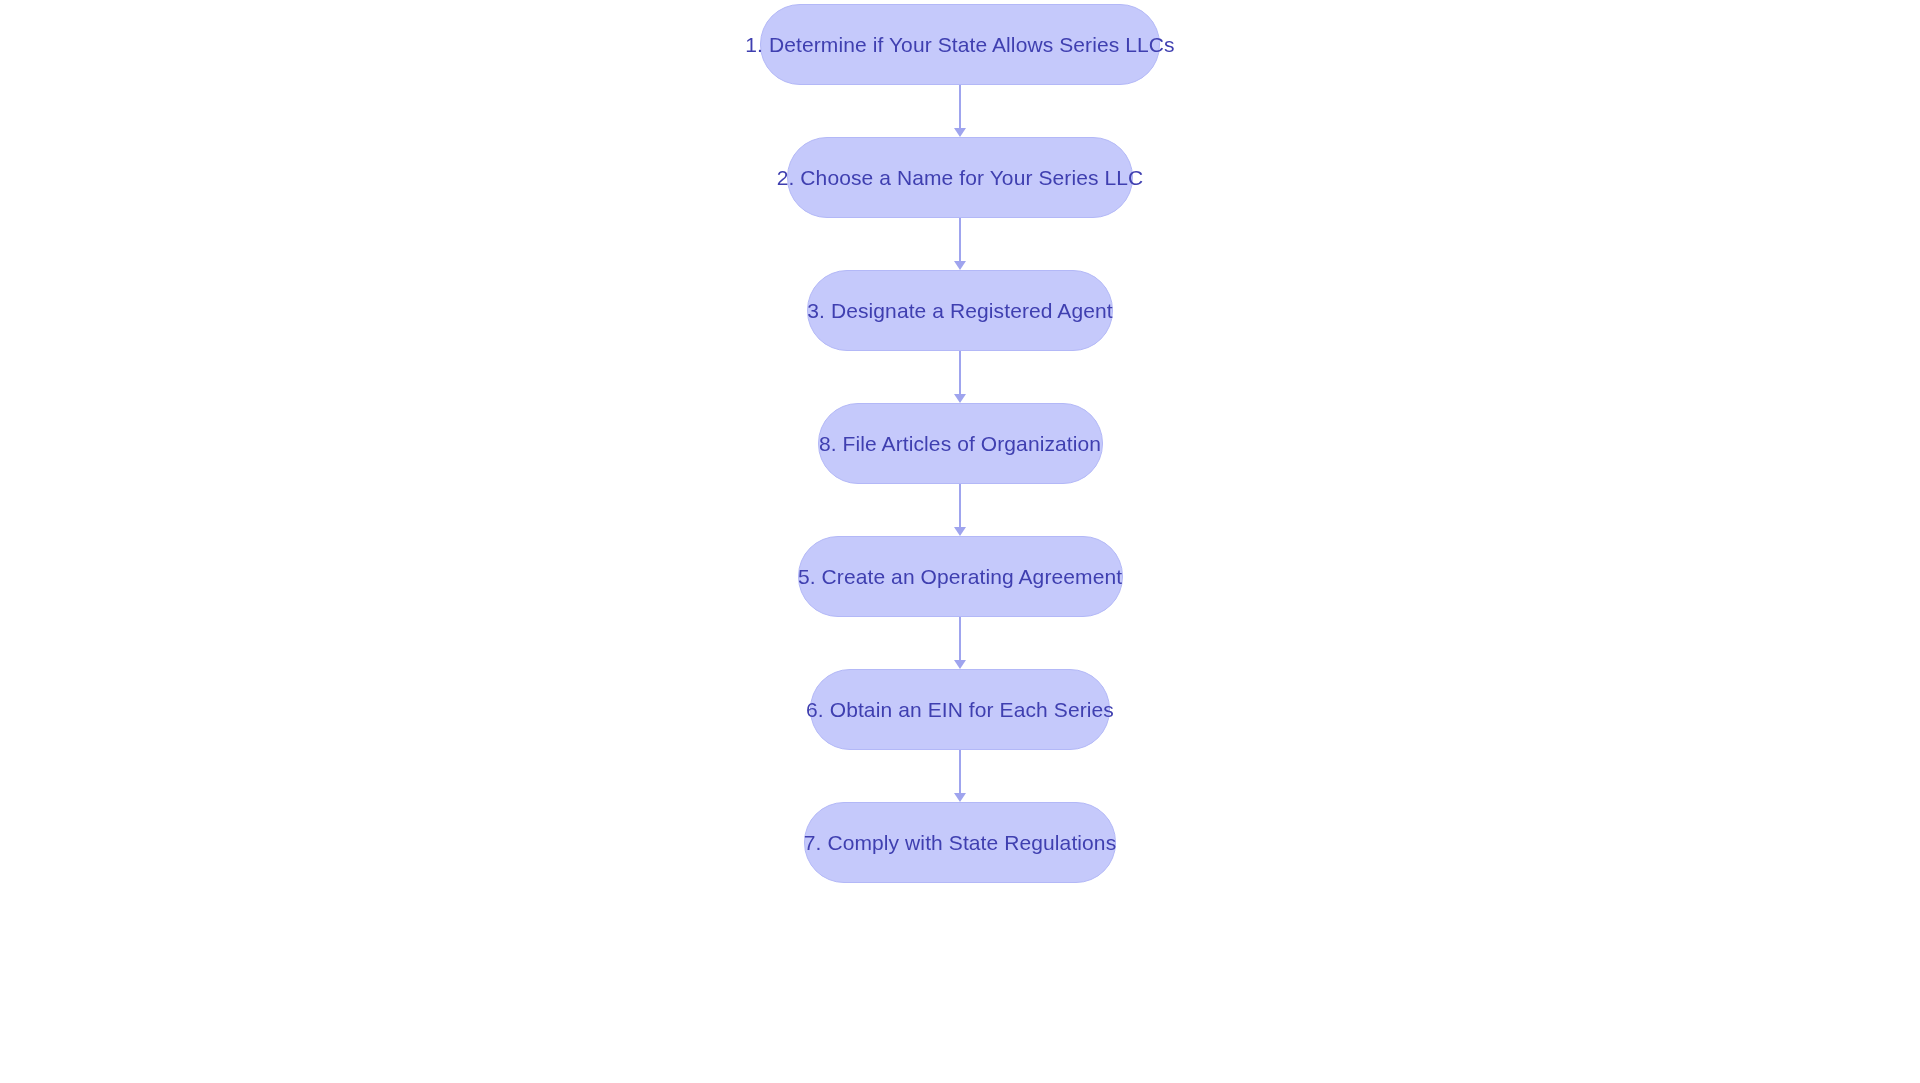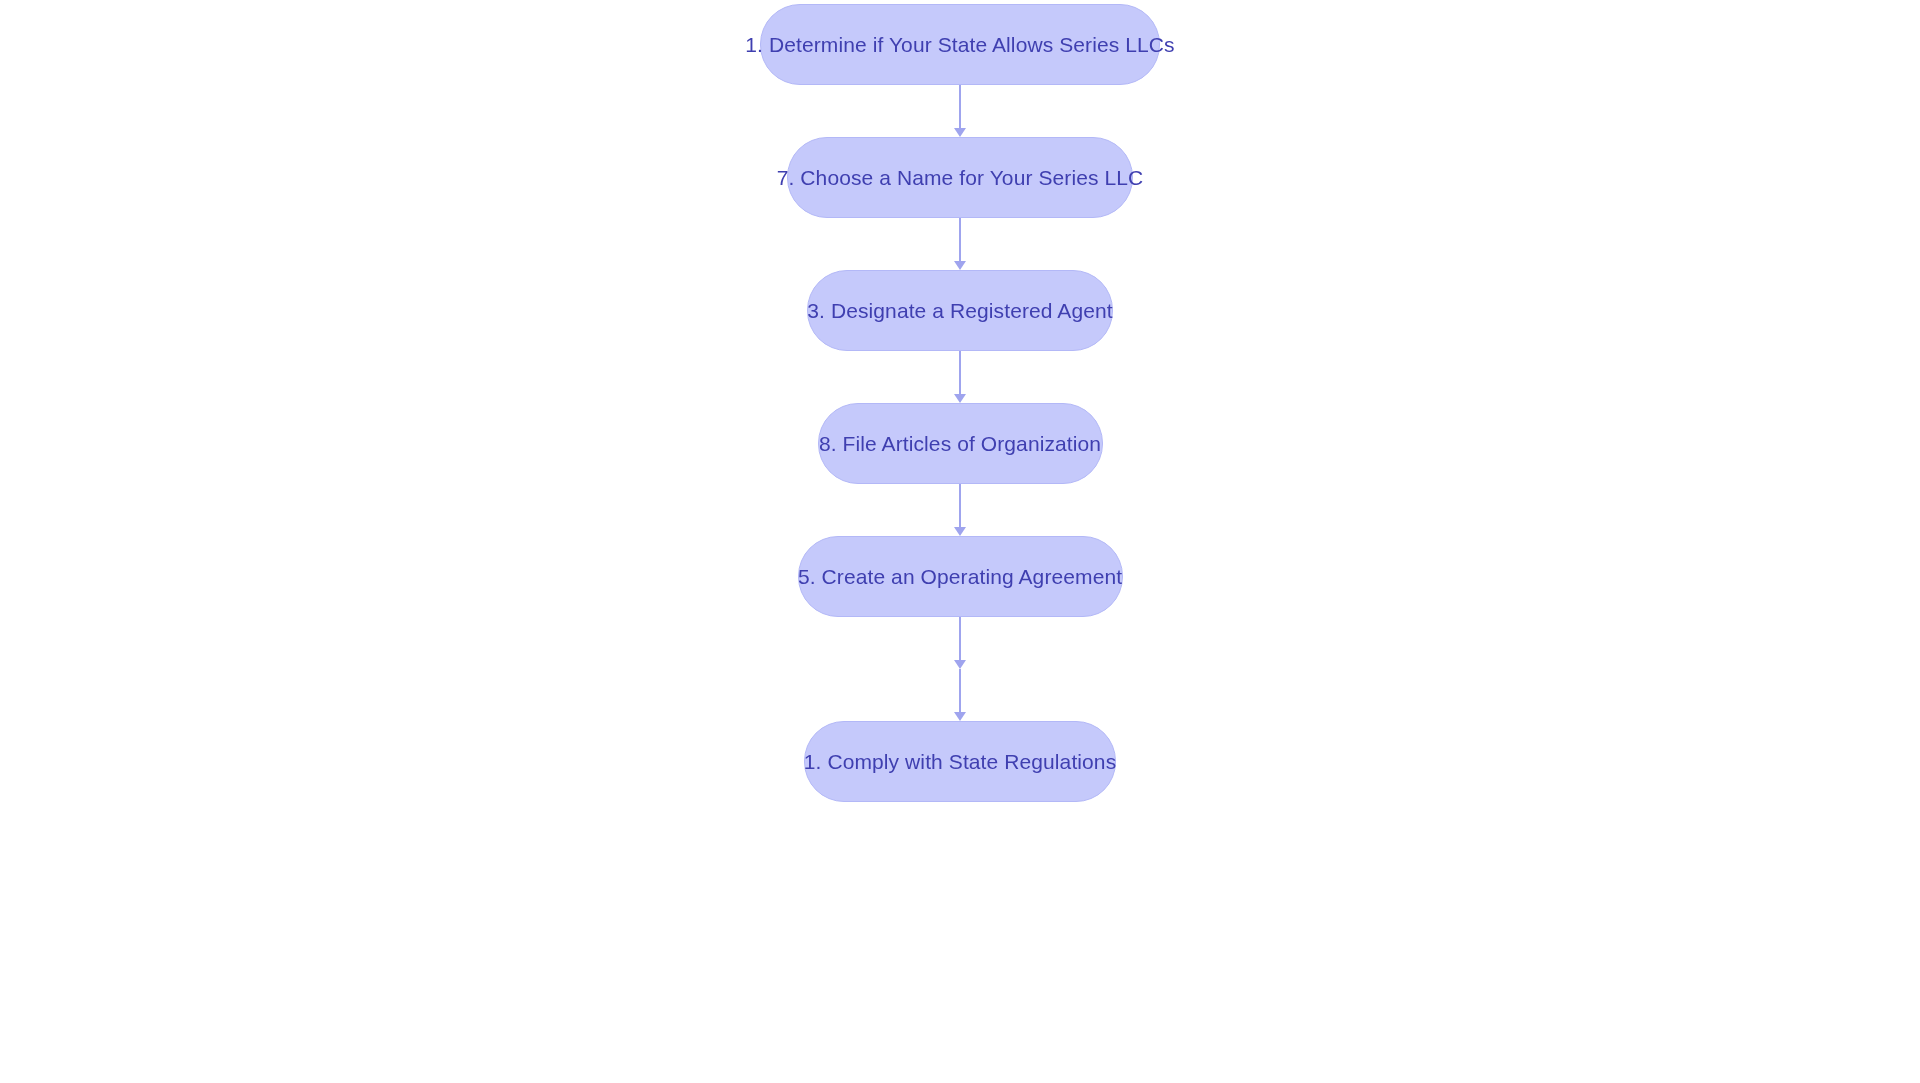--- a/index.html
+++ b/index.html
@@ -86,21 +86,21 @@
       </div>
     </div>
 
     <div class="connector" style="height:52px;">
       <div class="line" style="height:43px;"></div>
       <div class="arrow-head"></div>
     </div>
 
     <div class="node-wrap">
       <div class="node" style="width:346px;">
-        <span>7. Choose a Name for Your Series LLC</span>
+        <span>2. Choose a Name for Your Series LLC</span>
       </div>
     </div>
 
     <div class="connector" style="height:52px;">
       <div class="line" style="height:43px;"></div>
       <div class="arrow-head"></div>
     </div>
 
     <div class="node-wrap">
       <div class="node" style="width:306px;">
@@ -128,26 +128,31 @@
       <div class="node" style="width:325px;text-align:right;">
         <span>5. Create an Operating Agreement</span>
       </div>
     </div>
 
     <div class="connector" style="height:52px;">
       <div class="line" style="height:43px;"></div>
       <div class="arrow-head"></div>
     </div>
 
+    <div class="node-wrap">
+      <div class="node" style="width:300px;">
+        <span>6. Obtain an EIN for Each Series</span>
+      </div>
+    </div>
 
     <div class="connector" style="height:52px;">
       <div class="line" style="height:43px;"></div>
       <div class="arrow-head"></div>
     </div>
 
     <div class="node-wrap">
       <div class="node" style="width:312px;">
-        <span>1. Comply with State Regulations</span>
+        <span>7. Comply with State Regulations</span>
       </div>
     </div>
 
   </div>
 </div>
 
 </body></html>

